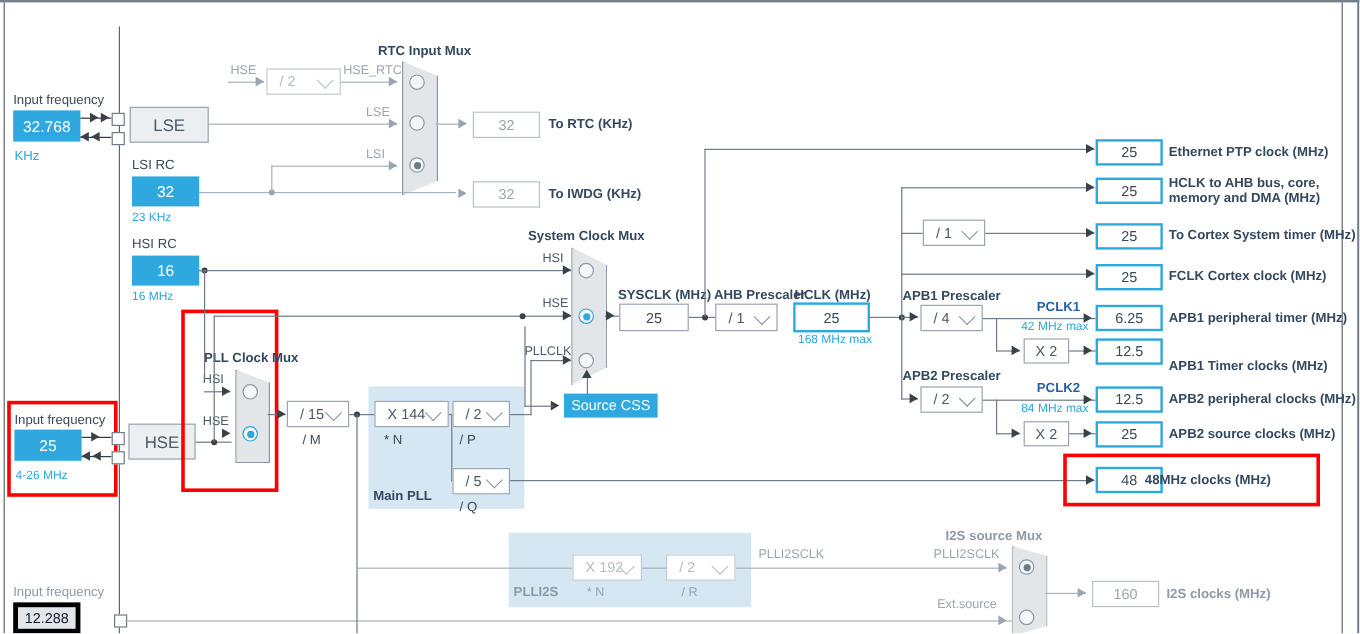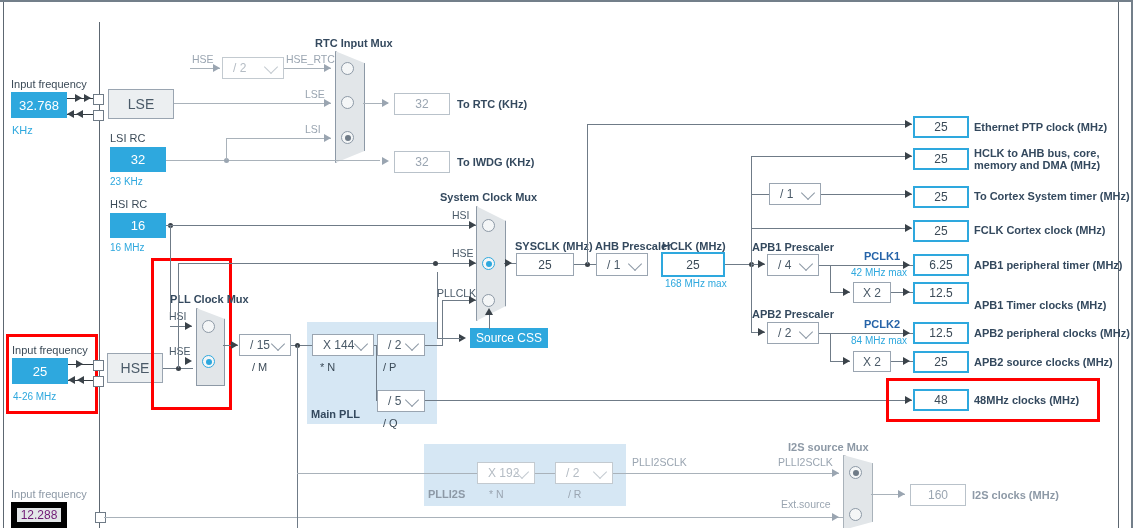--- a/index.html
+++ b/index.html
@@ -50,22 +50,22 @@
   .vbox.blue-out{
     border:2px solid #2ea8de;
     color:#3b4a57;
   }
   .vbox.grey-out{
     border:1px solid #b9c2ca;
     color:#9aa5b1;
   }
   .vbox.grey-fill{
     background:#e3e6e8;
-    border:6px solid #000000;
-    color:#701a75;
+    border:4px solid #000000;
+    color:#0f172a;
   }
   .vbox.plain{
     border:1px solid #9aa5b1;
     color:#3b4a57;
   }
   .vbox.osc{
     border:1px solid #9aa5b1;
     background:#eceff1;
     color:#4a5a68;
     font-size:14px;
@@ -431,21 +431,21 @@
   <div class="h" style="left:830px;top:361px;width:20px;"></div>
   <div class="ar" style="left:843px;top:357px;"></div>
   <div class="vbox mult" style="left:853px;top:351px;width:38px;height:21px;">X 2</div>
   <div class="h" style="left:891px;top:361px;width:23px;"></div>
   <div class="ar" style="left:903px;top:357px;"></div>
   <div class="vbox blue-out" style="left:913px;top:351px;width:56px;height:22px;">25</div>
   <div class="lbl bold" style="left:974px;top:356px;">APB2 source clocks (MHz)</div>
 
   <div class="redbox" style="left:886px;top:378px;width:214px;height:44px;"></div>
   <div class="vbox blue-out" style="left:913px;top:389px;width:56px;height:22px;">48</div>
-  <div class="lbl bold" style="left:974px;top:394px;">48MHz clocks (MHz)</div>
+  <div class="lbl bold" style="left:954px;top:394px;">48MHz clocks (MHz)</div>
 
   <div class="panel" style="left:424px;top:444px;width:202px;height:62px;"></div>
   <div class="lbl bold grey" style="left:428px;top:488px;">PLLI2S</div>
 
   <div class="h g" style="left:297px;top:473px;width:180px;"></div>
   <div class="ddl dis" style="left:477px;top:462px;width:58px;height:22px;">
     <span>X 192</span>
     <span class="chev"></span>
   </div>
   <div class="lbl sig-grey" style="left:489px;top:488px;">* N</div>

